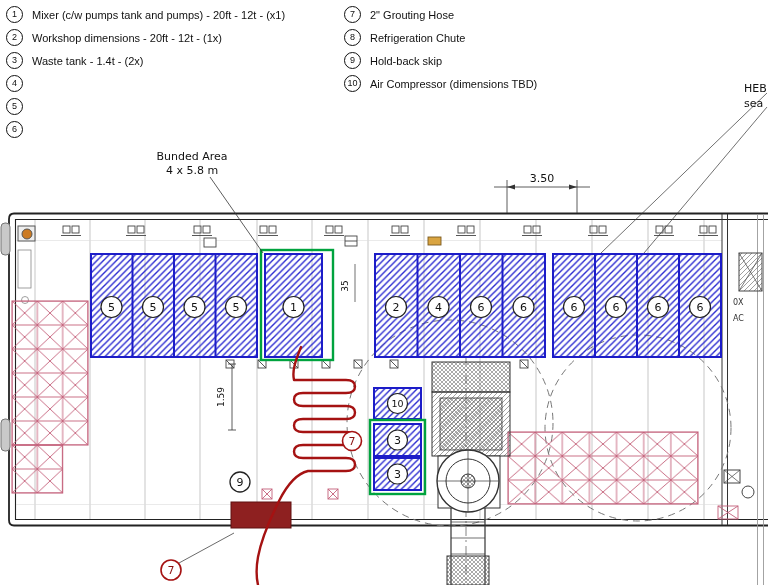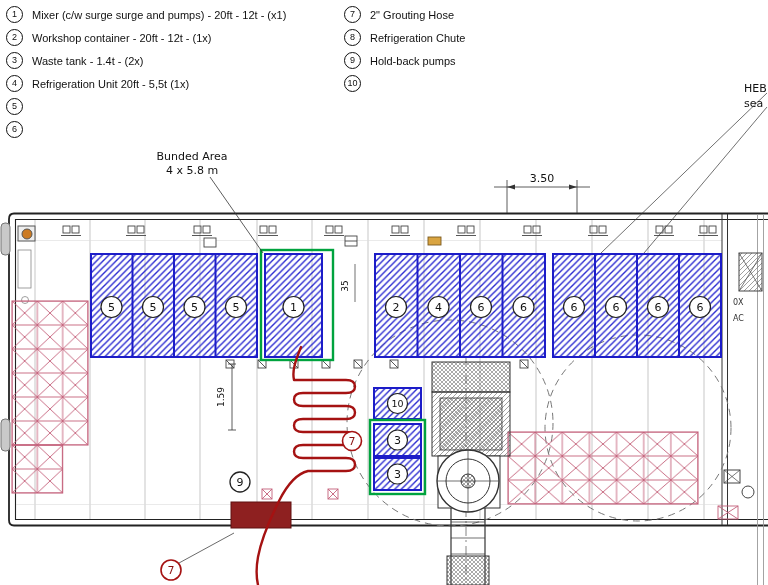--- a/index.html
+++ b/index.html
@@ -267,53 +267,53 @@
   </g>
   <g>
     <circle cx="171" cy="570" r="10" fill="#fff" stroke="#a51212" stroke-width="1.6"></circle>
     <text class="red-lbl" x="171" y="570" text-anchor="middle" dominant-baseline="central">7</text>
   </g>
 </svg>
 
 <div class="legend">
   <div class="lrow">
     <span class="lnum">1</span>
-    <span class="llab">Mixer (c/w surge surge and pumps) - 20ft - 12t - (x1)</span>
+    <span class="llab">Mixer (c/w pumps tank and pumps) - 20ft - 12t - (x1)</span>
   </div>
   <div class="lrow">
     <span class="lnum">2</span>
-    <span class="llab">Workshop container - 20ft - 12t - (1x)</span>
+    <span class="llab">Workshop dimensions - 20ft - 12t - (1x)</span>
   </div>
   <div class="lrow">
     <span class="lnum">3</span>
     <span class="llab">Waste tank - 1.4t - (2x)</span>
   </div>
   <div class="lrow">
     <span class="lnum">4</span>
-    <span class="llab">Refrigeration Unit 20ft - 5,5t (1x)</span>
   </div>
   <div class="lrow">
     <span class="lnum">5</span>
   </div>
   <div class="lrow">
     <span class="lnum">6</span>
   </div>
 </div>
 
 <div class="legend right">
   <div class="lrow">
     <span class="lnum">7</span>
     <span class="llab">2" Grouting Hose</span>
   </div>
   <div class="lrow">
     <span class="lnum">8</span>
     <span class="llab">Refrigeration Chute</span>
   </div>
   <div class="lrow">
     <span class="lnum">9</span>
-    <span class="llab">Hold-back pumps</span>
+    <span class="llab">Hold-back skip</span>
   </div>
   <div class="lrow">
     <span class="lnum">10</span>
+    <span class="llab">Air Compressor (dimensions TBD)</span>
   </div>
 </div>
 
 </div>
 
 </body></html>

